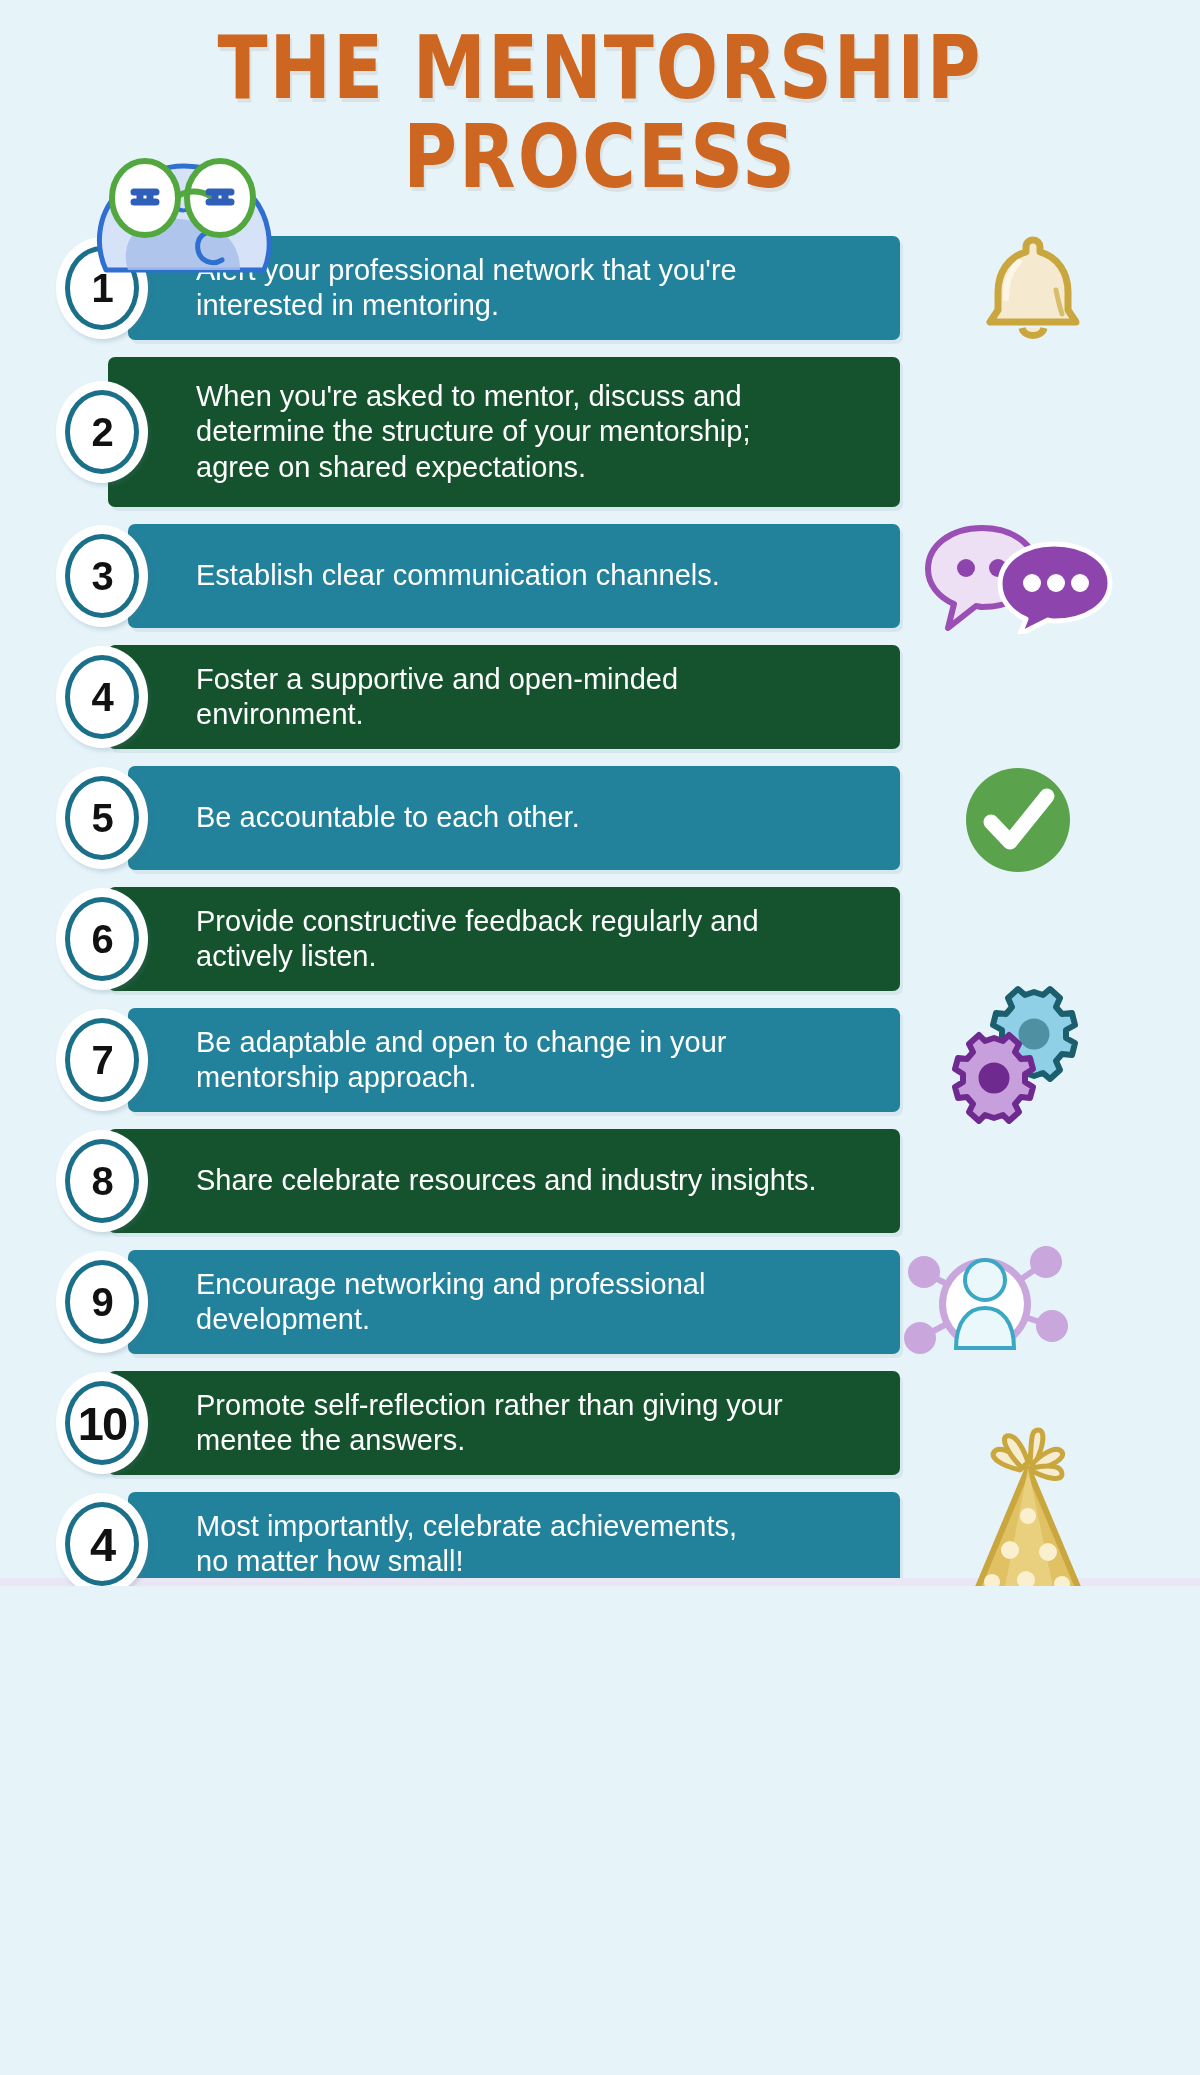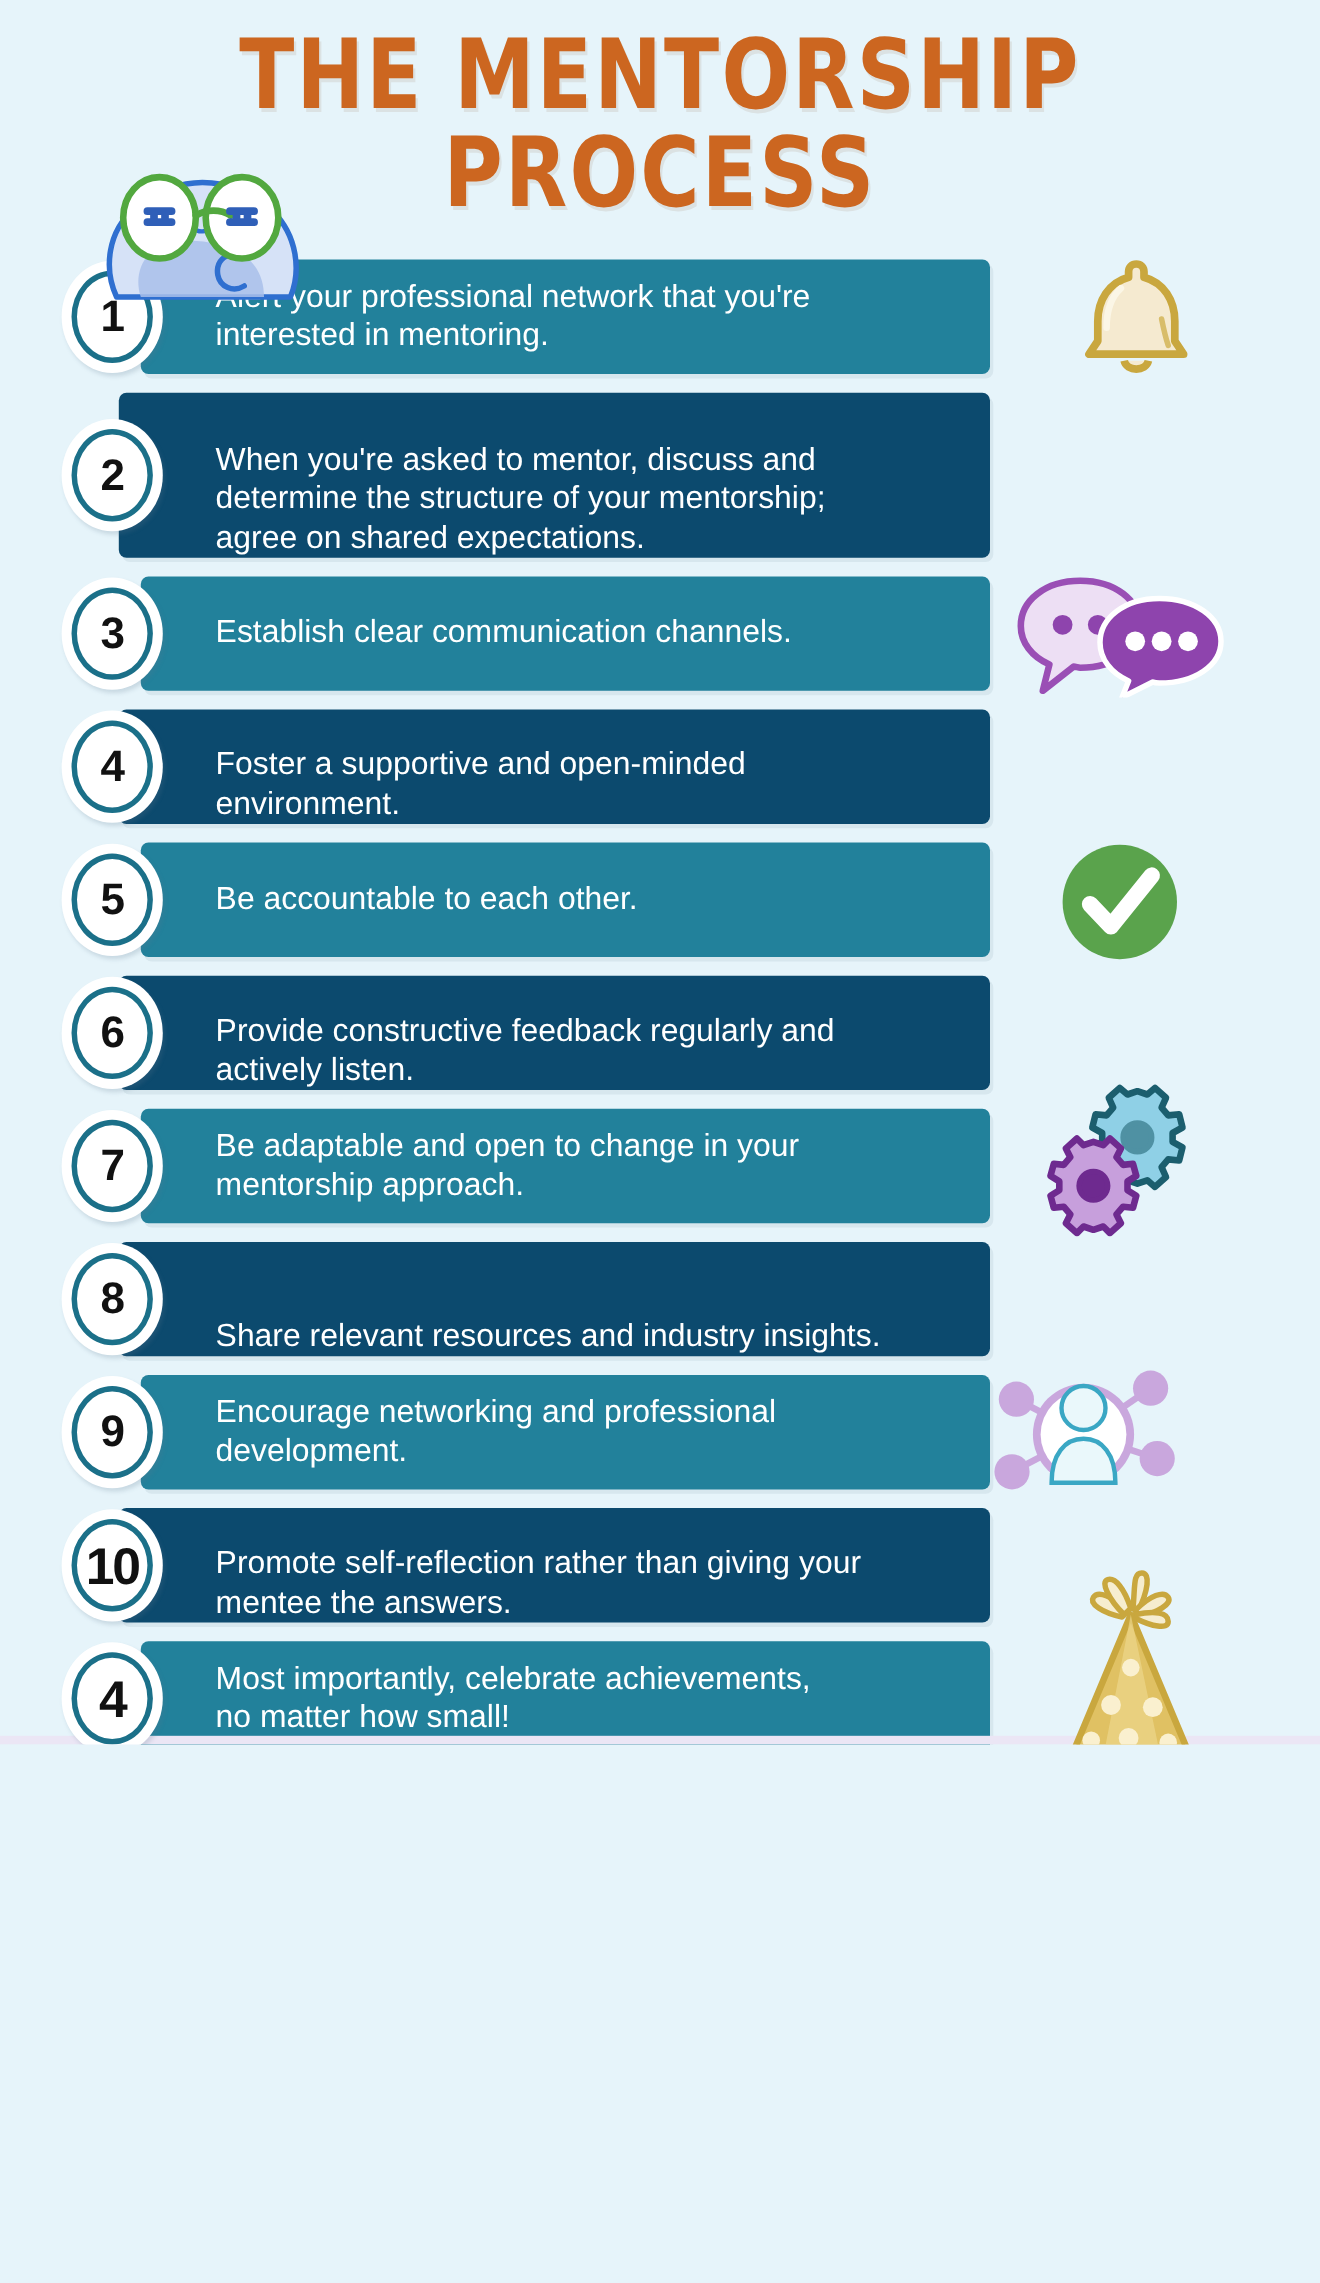--- a/index.html
+++ b/index.html
@@ -85,21 +85,21 @@
     position: absolute;
     top: 0;
     height: 100%;
     border-radius: 7px;
     box-shadow: 3px 4px 0 rgba(90,120,140,0.10);
     display: flex;
     align-items: center;
   }
 
   .bar-a { background: #22819b; }   
-  .bar-b { background: #0c4a6e; align-items: flex-end; }   
+  .bar-b { background: #14532d; }   
 
   .bar-text {
     color: #ffffff;
     font-size: 29px;
     line-height: 1.22;
     font-family: "Liberation Sans", sans-serif;
     font-weight: 400;
     white-space: pre-line;
     padding-right: 16px;
   }
@@ -325,21 +325,21 @@
           <g transform="translate(46,94)">
             <path d="M0,-40 L9,-37 L15,-43 L25,-34 L21,-26 L27,-19 L36,-20 L39,-9 L31,-4 L31,4 L39,9 L36,20 L27,19 L21,26 L25,34 L15,43 L9,37 L0,40 L-9,37 L-15,43 L-25,34 L-21,26 L-27,19 L-36,20 L-39,9 L-31,4 L-31,-4 L-39,-9 L-36,-20 L-27,-19 L-21,-26 L-25,-34 L-15,-43 L-9,-37 Z" fill="#c79fdc" stroke="#6e2a8f" stroke-width="6" stroke-linejoin="round"></path>
             <circle cx="0" cy="0" r="13" fill="#6e2a8f" stroke="#6e2a8f" stroke-width="5"></circle>
           </g>
         </svg>
       </div>
     </div>
 
     <div class="step">
       <div class="bar bar-b" style="left:108px; width:792px; padding-left:88px;">
-        <span class="bar-text">Share relevant resources and industry insights.</span>
+        <span class="bar-text">Share celebrate resources and industry insights.</span>
       </div>
       <div class="badge">
         <div class="badge-inner">
             <span class="badge-num">8</span>
           </div>
       </div>
     </div>
 
     <div class="step">
       <div class="bar bar-a" style="left:128px; width:772px; padding-left:68px;">

